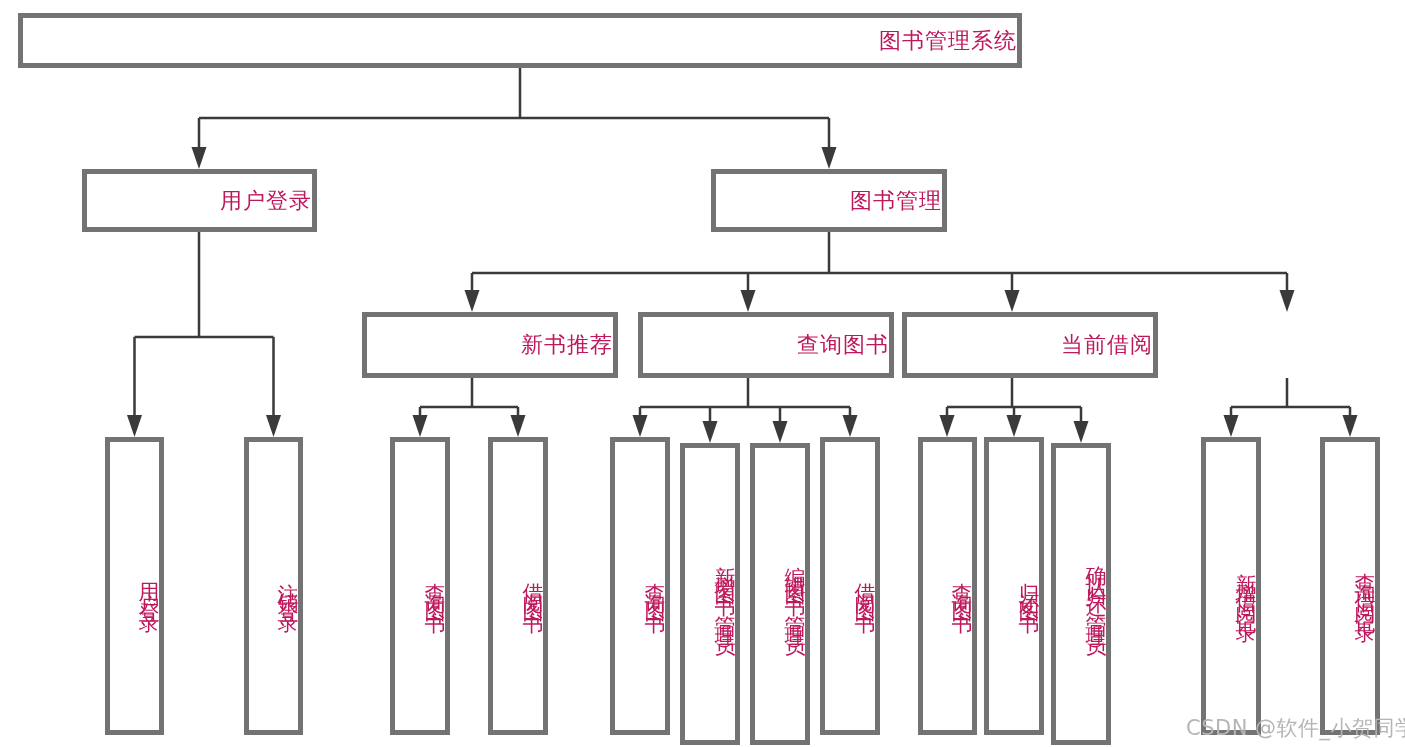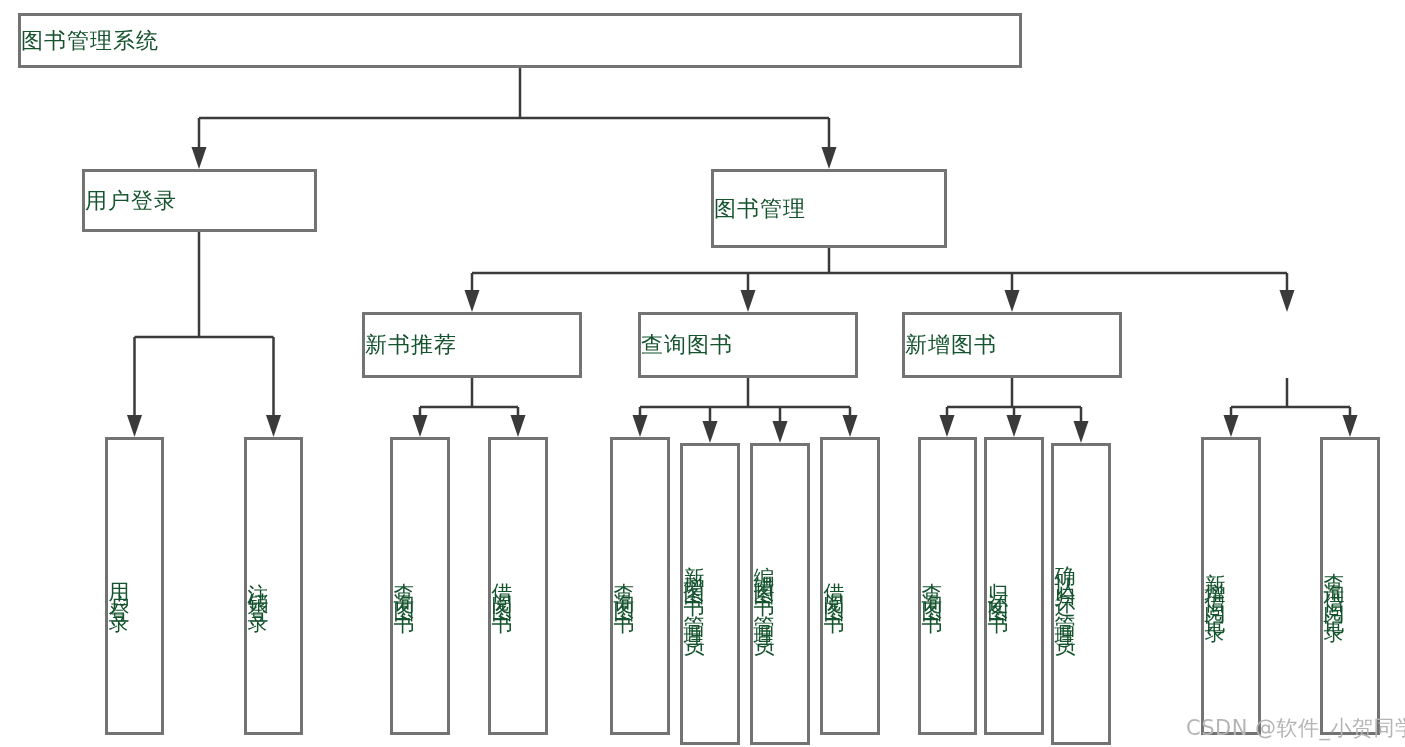--- a/index.html
+++ b/index.html
@@ -14,32 +14,32 @@
   .connectors {
     position: absolute;
     left: 0; top: 0;
     width: 1405px; height: 747px;
     z-index: 0;
   }
   .node {
     position: absolute;
     box-sizing: border-box;
     background: #ffffff;
-    border: 3px solid #737373;
-    color: #14532d;
+    border: 5px solid #737373;
+    color: #be185d;
     display: flex;
     align-items: center;
-    justify-content: flex-start;
+    justify-content: flex-end;
     z-index: 1;
   }
   .hnode { font-size: 22px; letter-spacing: 1px; white-space: nowrap; }
   .root  { left: 18px;  top: 13px;  width: 1004px; height: 55px; }
   .l2a   { left: 82px;  top: 169px; width: 235px;  height: 63px; }
-  .l2b   { left: 711px; top: 169px; width: 236px;  height: 79px; }
-  .l3    { top: 312px; height: 66px; width: 220px; }
+  .l2b   { left: 711px; top: 169px; width: 236px;  height: 63px; }
+  .l3    { top: 312px; height: 66px; width: 256px; }
   .l3a   { left: 362px; }
   .l3b   { left: 638px; }
   .l3c   { left: 902px; }
   .l3d   { left: 1177px; }
   .leaf  { top: 437px; height: 298px; width: 60px; font-size: 21px; }
   .leaf.low { top: 443px; height: 302px; }
   .leaf span {
     writing-mode: vertical-rl;
     text-orientation: mixed;
     letter-spacing: 10px;
@@ -105,21 +105,21 @@
     <span>图书管理</span>
   </div>
 
   <div class="node hnode l3 l3a">
     <span>新书推荐</span>
   </div>
   <div class="node hnode l3 l3b">
     <span>查询图书</span>
   </div>
   <div class="node hnode l3 l3c">
-    <span>新增图书</span>
+    <span>当前借阅</span>
   </div>
 
   <div class="node leaf" style="left:105px;width:59px;">
     <span>用户登录</span>
   </div>
   <div class="node leaf" style="left:244px;width:59px;">
     <span>注销登录</span>
   </div>
 
   <div class="node leaf" style="left:390px;">

